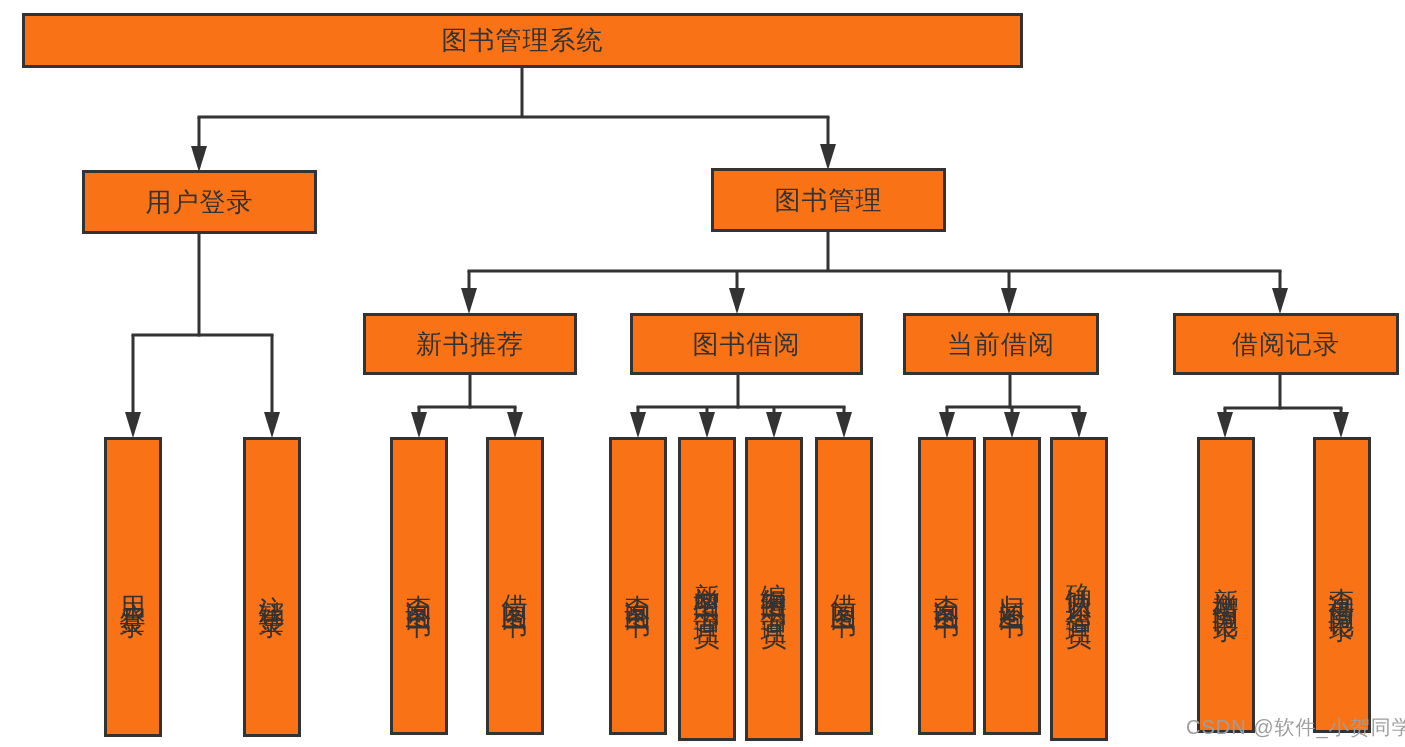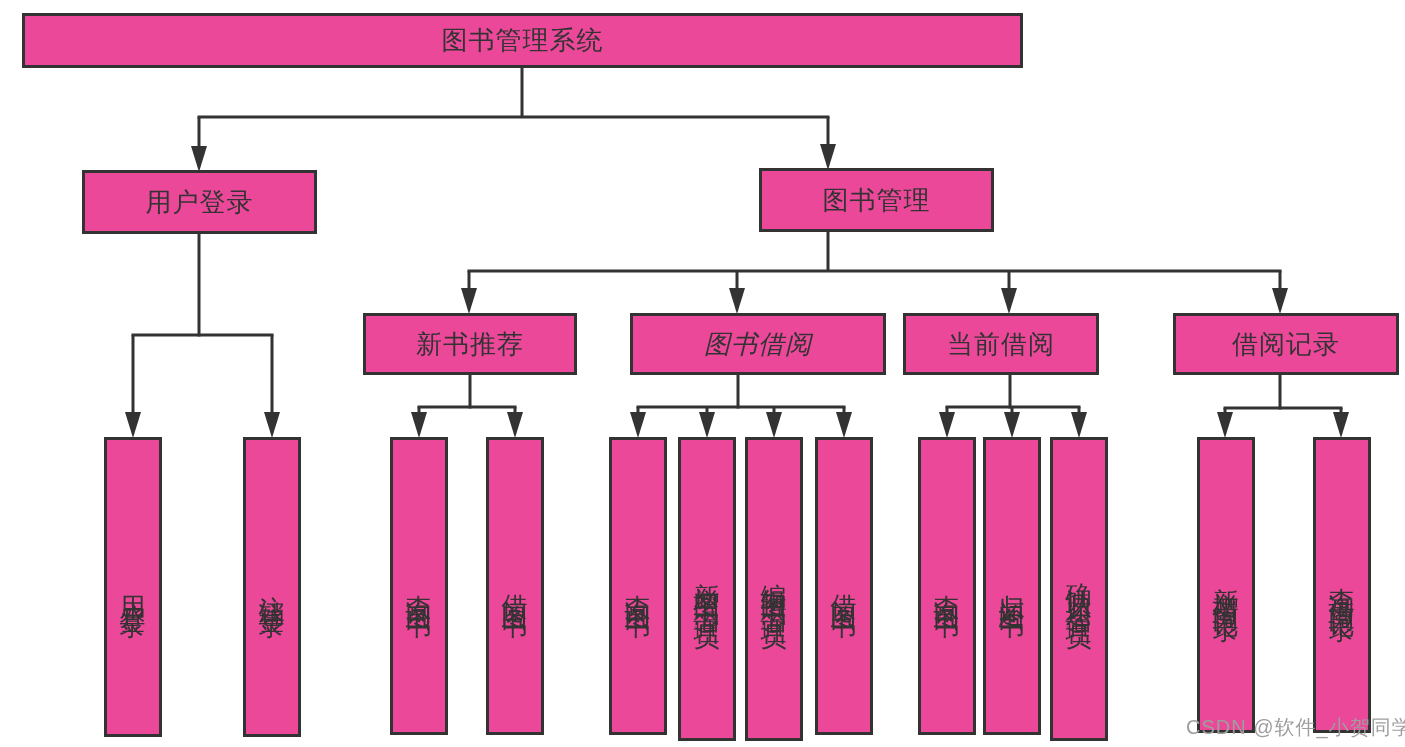--- a/index.html
+++ b/index.html
@@ -8,21 +8,21 @@
     width:1405px;height:747px;
     background:#ffffff;
     font-family:"Liberation Sans","DejaVu Sans",sans-serif;
     color:#333333;
     overflow:hidden;
   }
   .connectors{position:absolute;left:0;top:0;z-index:0;}
   .box{
     position:absolute;
     box-sizing:border-box;
-    background:#ec4899;
+    background:#f97316;
     border:3px solid #333333;
     display:flex;
     align-items:center;
     justify-content:center;
     z-index:1;
   }
   .hbox{
     font-size:26px;
     letter-spacing:1px;
     white-space:nowrap;
@@ -125,28 +125,28 @@
     </g>
   </svg>
 
   <div class="box hbox" style="left:22px;top:13px;width:1001px;height:55px;">
     <span>图书管理系统</span>
   </div>
 
   <div class="box hbox" style="left:82px;top:170px;width:235px;height:64px;">
     <span>用户登录</span>
   </div>
-  <div class="box hbox" style="left:711px;top:168px;width:235px;height:64px;margin-left:48px;">
+  <div class="box hbox" style="left:711px;top:168px;width:235px;height:64px;">
     <span>图书管理</span>
   </div>
 
   <div class="box hbox" style="left:363px;top:313px;width:214px;height:62px;align-items:center;">
     <span>新书推荐</span>
   </div>
-  <div class="box hbox" style="left:630px;top:313px;width:256px;height:62px;font-style:italic;">
+  <div class="box hbox" style="left:630px;top:313px;width:233px;height:62px;">
     <span>图书借阅</span>
   </div>
   <div class="box hbox" style="left:903px;top:313px;width:196px;height:62px;">
     <span>当前借阅</span>
   </div>
   <div class="box hbox" style="left:1173px;top:313px;width:226px;height:62px;">
     <span>借阅记录</span>
   </div>
 
   <div class="box vbox" style="left:104px;top:437px;width:58px;height:300px;">

